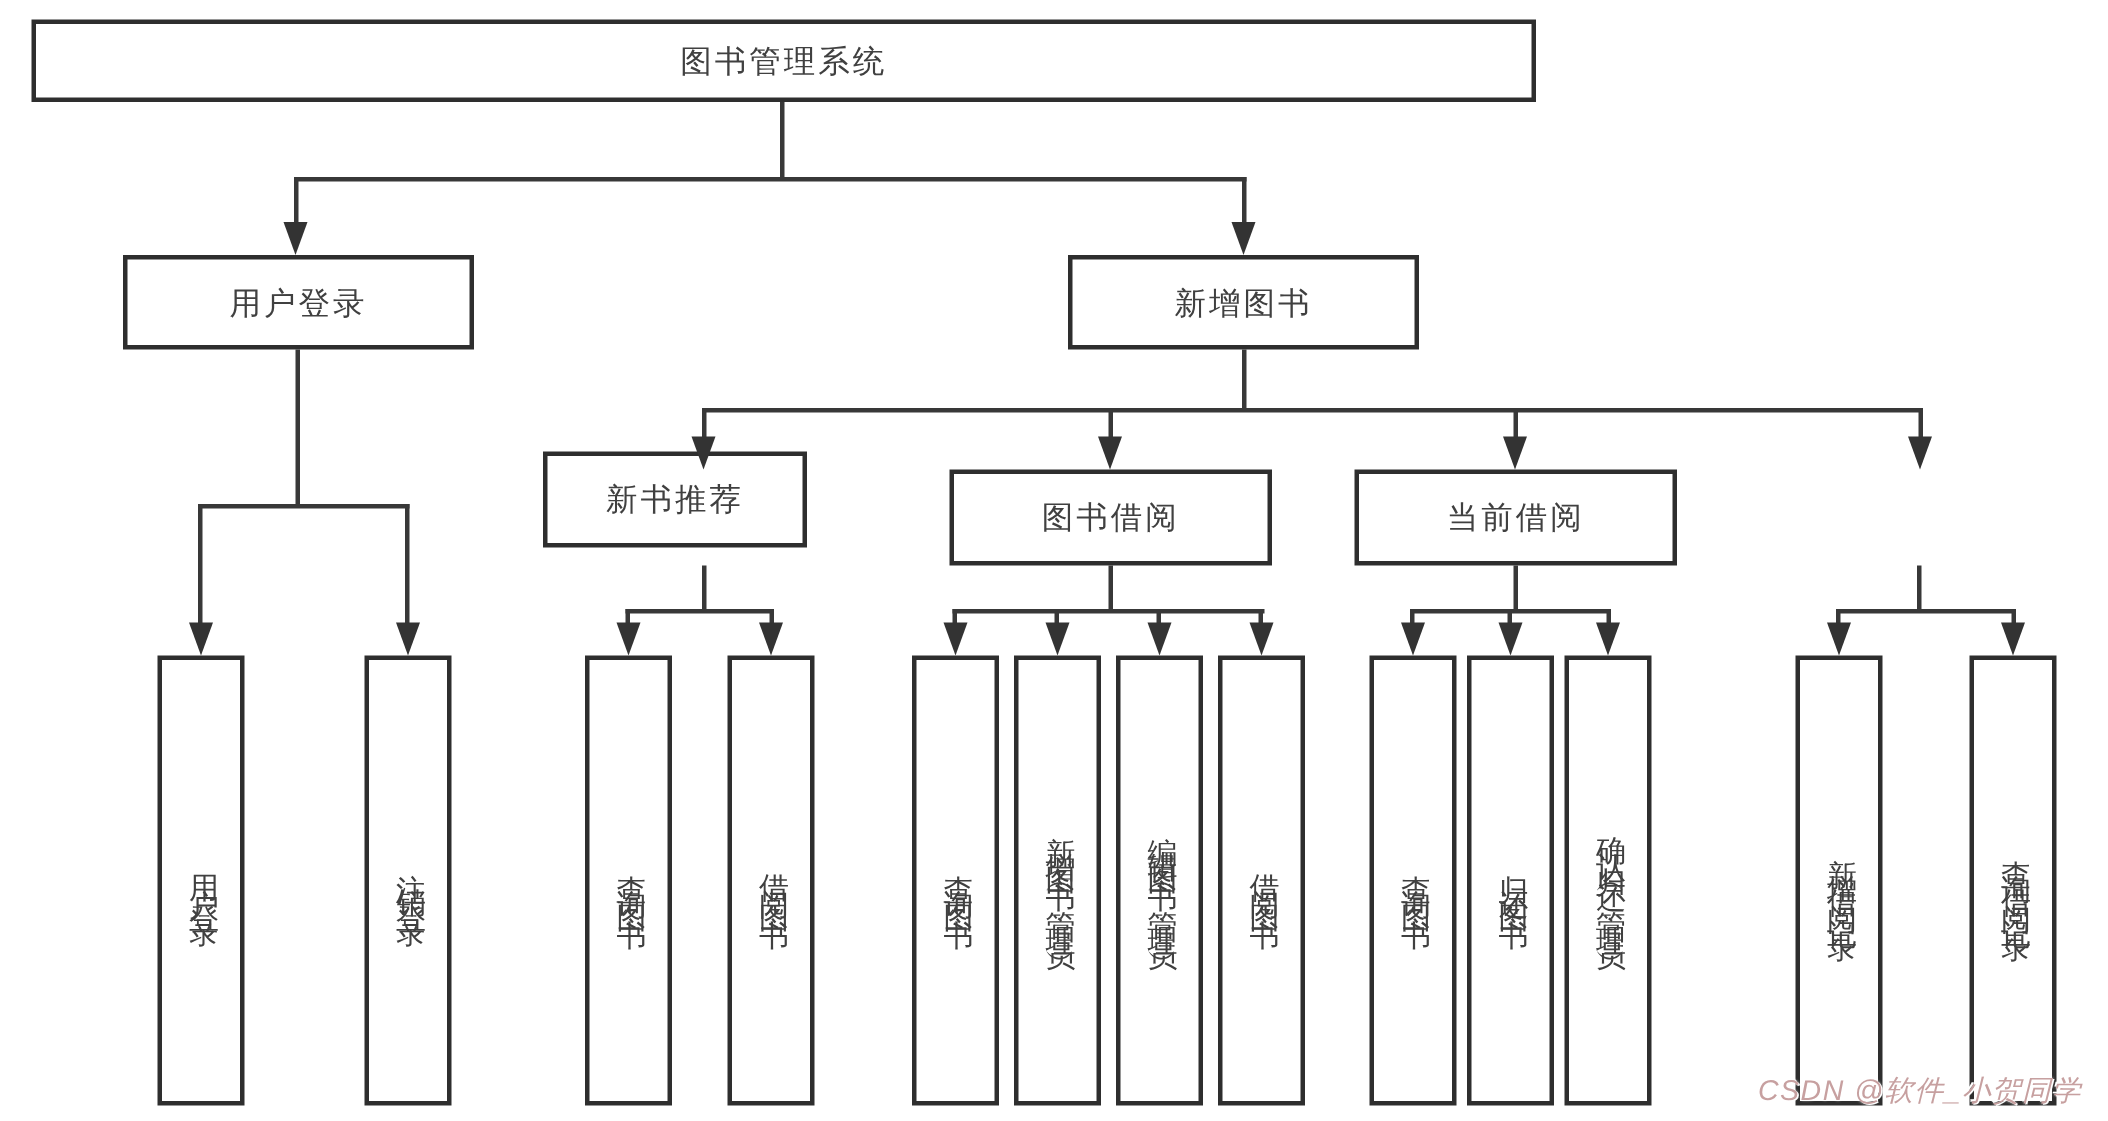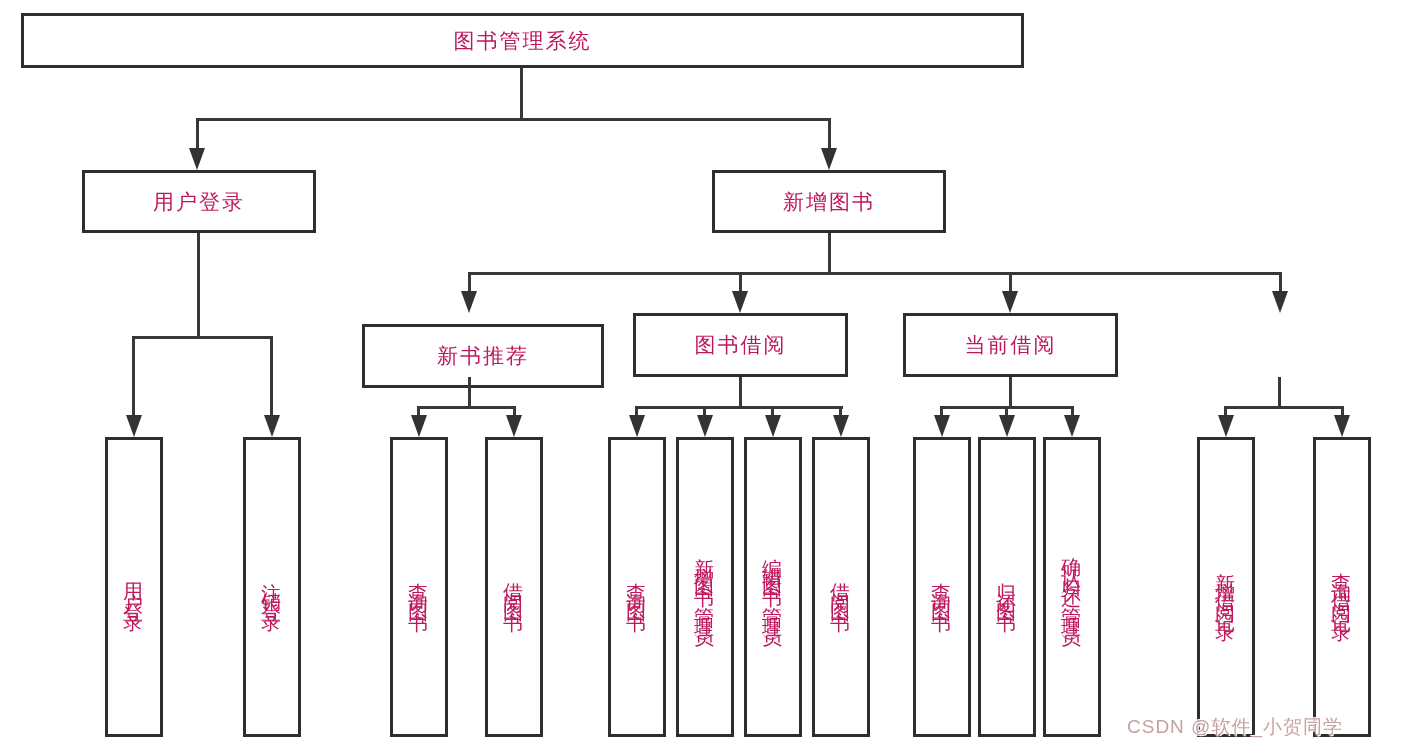--- a/index.html
+++ b/index.html
@@ -3,54 +3,55 @@
 <meta charset="utf-8">
 <style>
   html,body{margin:0;padding:0;background:#ffffff;}
   #stage{
     position:relative;width:1405px;height:747px;background:#ffffff;overflow:hidden;
     font-family:"Liberation Sans","DejaVu Sans",sans-serif;color:#1f1f1f;
   }
   .box{
     position:absolute;box-sizing:border-box;background:#ffffff;
     border:3px solid #2e2e2e;display:flex;align-items:center;justify-content:center;
-    font-size:21px;letter-spacing:2px;color:#be185d;white-space:nowrap;
+    font-size:21px;letter-spacing:2px;color:#404040;white-space:nowrap;font-family:Liberation Mono, monospace;
   }
   .box.leaf{
     writing-mode:vertical-rl;text-orientation:mixed;
     font-size:20px;letter-spacing:10px;white-space:normal;
     width:58px;height:300px;top:437px;
   }
   .line{position:absolute;background:#383838;}
   .vl{width:3px;}
   .hl{height:3px;}
   .arr{
     position:absolute;width:0;height:0;
     border-left:8px solid transparent;border-right:8px solid transparent;
     border-top:22px solid #333333;
   }
   #watermark{
-    position:absolute;left:1127px;top:714px;z-index:5;
+    position:absolute;left:1172px;top:714px;z-index:5;
     font-size:19px;letter-spacing:1px;color:#c7a0a0;
     text-shadow:0 0 2px #ffffff,1px 1px 0 #ffffff,-1px -1px 0 #ffffff;
     white-space:nowrap;
+    font-style:italic;
   }
 </style>
 </head>
 <body>
 
 <div id="stage">
 
   <div class="box" style="left:21px;top:13px;width:1003px;height:55px">图书管理系统</div>
 
   <div class="box" style="left:82px;top:170px;width:234px;height:63px">用户登录</div>
 
   <div class="box" style="left:712px;top:170px;width:234px;height:63px">新增图书</div>
 
-  <div class="box" style="left:362px;top:324px;width:242px;height:64px">新书推荐</div>
+  <div class="box" style="left:362px;top:301px;width:176px;height:64px">新书推荐</div>
 
   <div class="box" style="left:633px;top:313px;width:215px;height:64px">图书借阅</div>
 
   <div class="box" style="left:903px;top:313px;width:215px;height:64px">当前借阅</div>
 
 
   <div class="box leaf" style="left:105px">用户登录</div>
   <div class="box leaf" style="left:243px">注销登录</div>
 
   <div class="box leaf" style="left:390px">查询图书</div>

